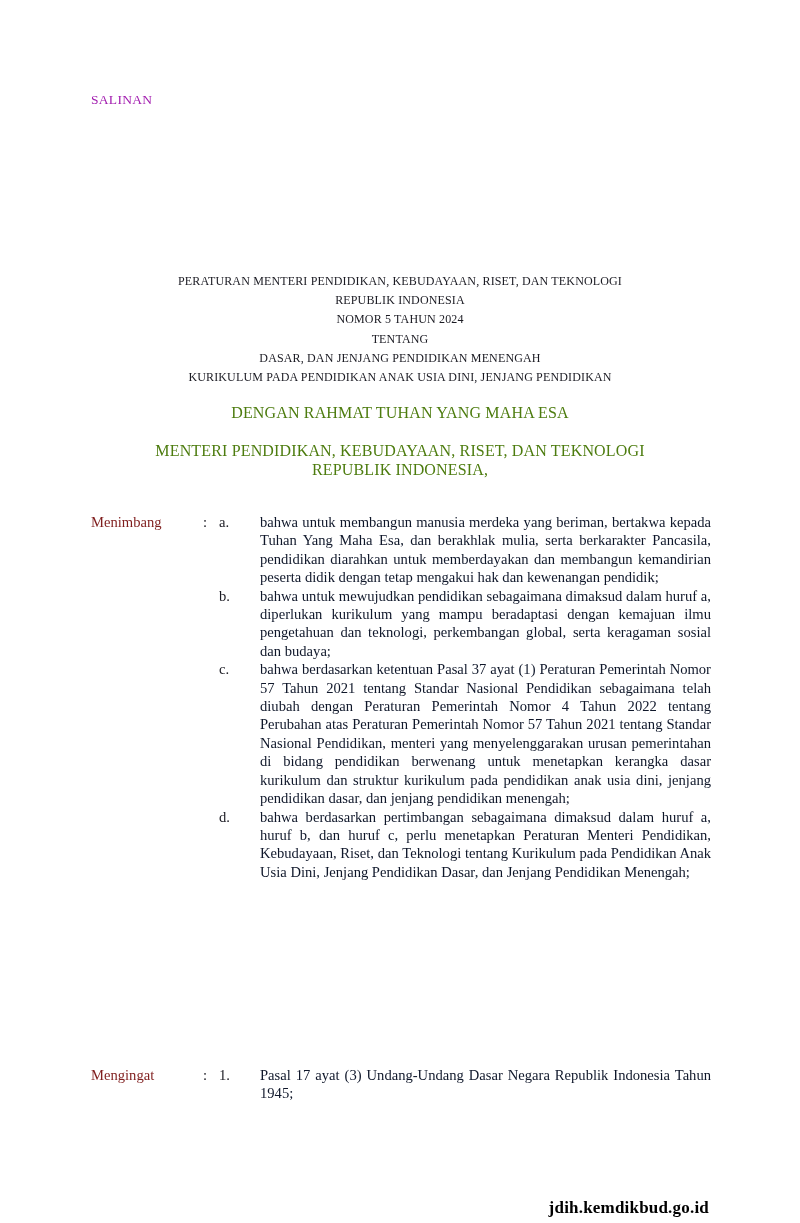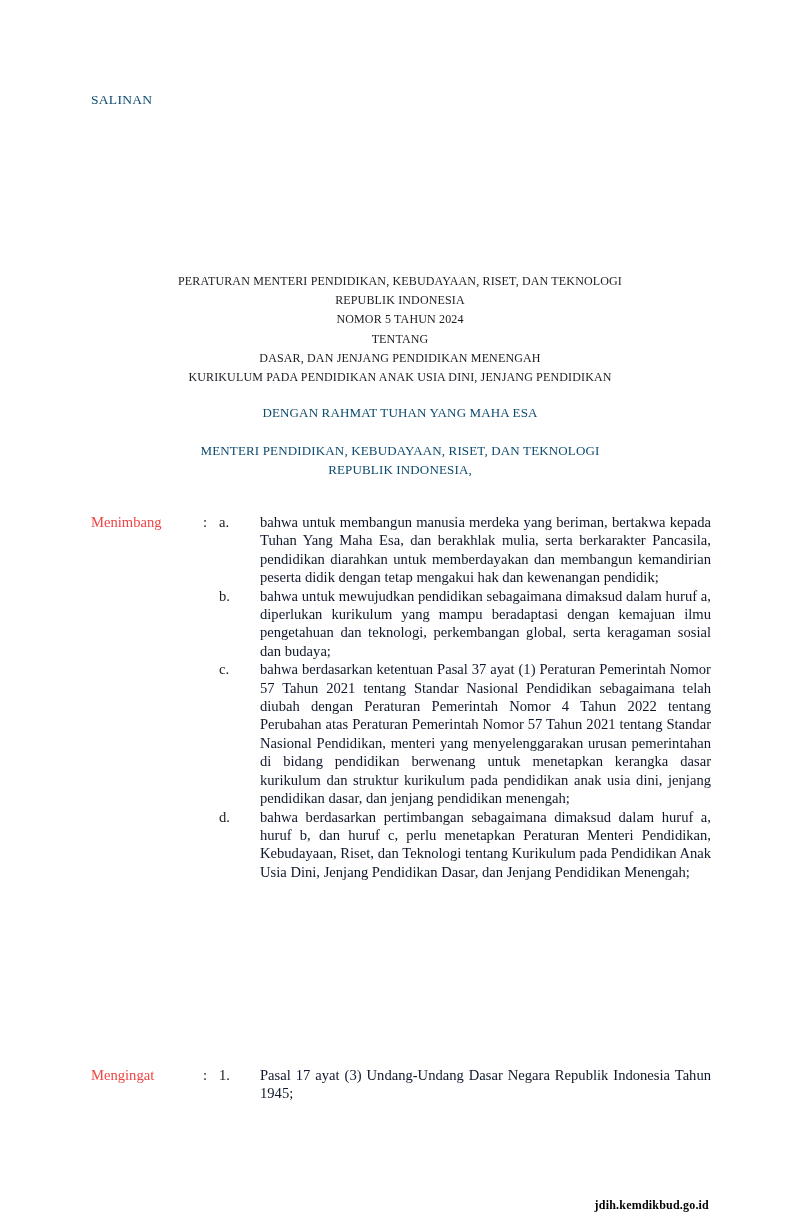--- a/index.html
+++ b/index.html
@@ -17,21 +17,21 @@
     overflow: hidden;
   }
 
   
   .salinan {
     position: absolute;
     left: 91px;
     top: 92px;
     font-size: 13.5px;
     letter-spacing: 0.3px;
-    color: #0c4a6e;
+    color: #a21caf;
     white-space: nowrap;
   }
 
   
   .title-block {
     position: absolute;
     left: 90px;
     top: 272px;
     width: 620px;
     text-align: center;
@@ -47,44 +47,44 @@
   
   .sub-block {
     position: absolute;
     left: 90px;
     width: 620px;
     text-align: center;
   }
   .sub-block.dengan { top: 403px; }
   .sub-block.menteri { top: 441px; text-align: center; }
   .sub-line {
-    font-size: 13px;
+    font-size: 16px;
     line-height: 19.2px;
     letter-spacing: 0.15px;
     white-space: nowrap;
-    color: #0c4a6e;
+    color: #4d7c0f;
   }
 
   
   .section {
     position: absolute;
     left: 91px;
     width: 620px;
     display: flex;
     align-items: flex-start;
   }
   .section.menimbang { top: 513px; }
   .section.mengingat { top: 1049px; margin-top: 17px; }
 
   .sec-label {
     width: 112px;
     flex: 0 0 112px;
     font-size: 14.6px;
     line-height: 18.4px;
-    color: #ef4444;
+    color: #7f1d1d;
     white-space: nowrap;
   }
   .sec-colon {
     width: 16px;
     flex: 0 0 16px;
     font-size: 14.6px;
     line-height: 18.4px;
     color: #1a1a22;
   }
   .sec-items {
@@ -122,21 +122,21 @@
   }
   .clause-text.last-ragged::after {
     content: none;
   }
 
   
   .footer {
     position: absolute;
     right: 91px;
     top: 1198px;
-    font-size: 12px;
+    font-size: 17px;
     font-weight: bold;
     letter-spacing: 0.2px;
     color: #000000;
     white-space: nowrap;
     margin-left: 38px;
   }
 </style>
 </head>
 <body>
 

